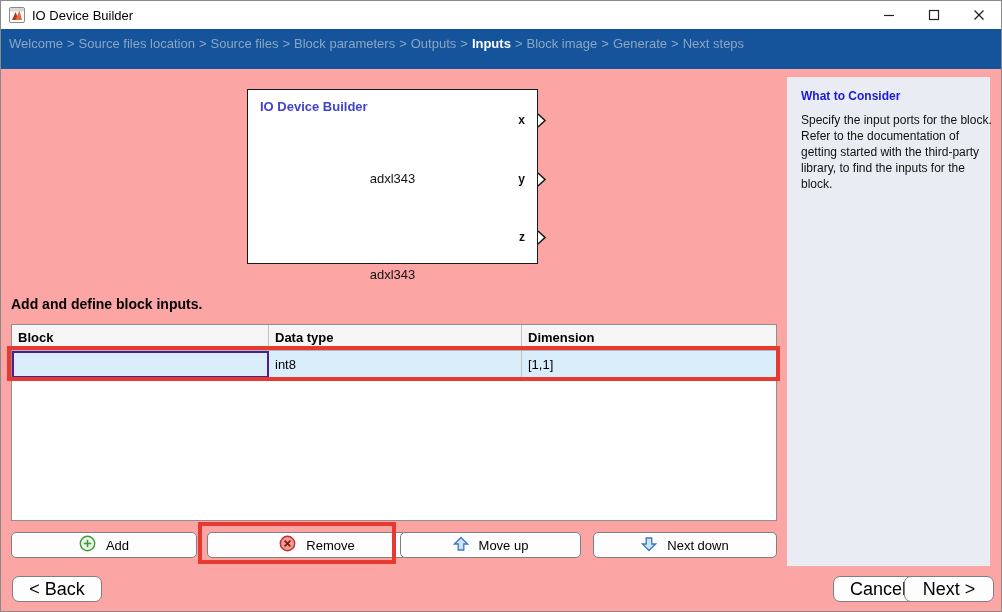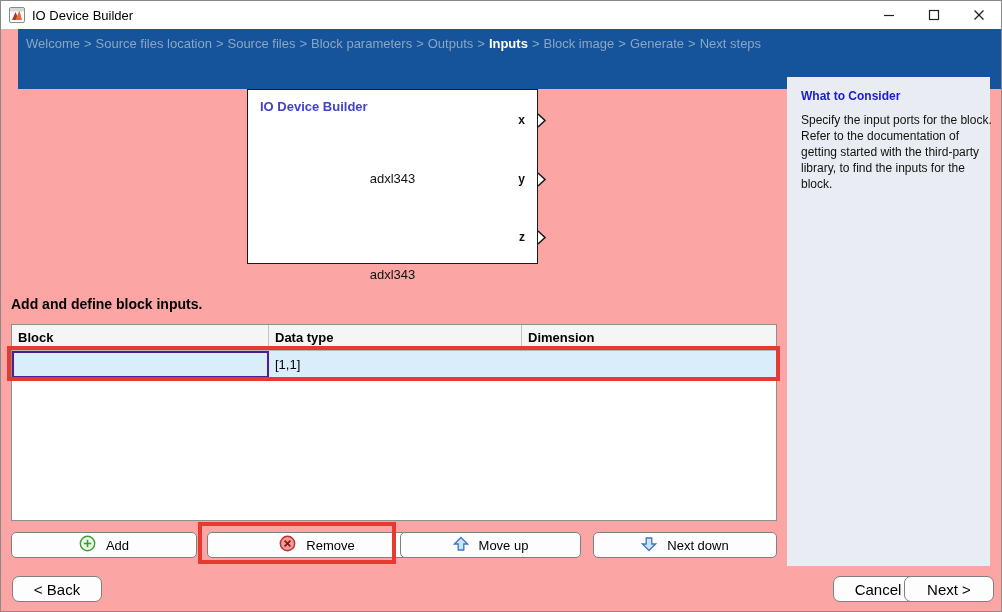--- a/index.html
+++ b/index.html
@@ -24,21 +24,21 @@
   .titlebar .title { margin-left: 7px; font-size: 13px; color: #000; }
   .win-controls { margin-left: auto; display: flex; height: 100%; }
   .win-btn {
     width: 45px; height: 100%;
     display: flex; align-items: center; justify-content: center;
     cursor: default;
   }
 
   
   .navbar {
-    position: absolute; top: 28px; left: 17px; right: 0; height: 60px;
+    position: absolute; top: 28px; left: 0; right: 0; height: 40px;
     background: #15549b;
     padding: 7px 0 0 8px;
     font-size: 13px;
     white-space: nowrap;
   }
   .crumb { color: #8ba6c2; }
   .crumb.active { color: #ffffff; font-weight: bold; }
   .crumb-sep { color: #8ba6c2; padding: 0 4px; }
 
   
@@ -109,21 +109,21 @@
     background: #e9ecf3; padding: 12px 10px 0 14px;
   }
   .help-title { color: #1a1ad6; font-size: 12px; font-weight: bold; margin-bottom: 9px; }
   .help-body { font-size: 12px; color: #111; line-height: 16px; width: 192px; }
 
   
   .footer-btn {
     position: absolute; top: 575px; height: 26px;
     background: #fdfdfd; border: 1px solid #7f7f7f; border-radius: 7px;
     display: flex; align-items: center; justify-content: center;
-    font-size: 15px; color: #000; cursor: default;
+    font-size: 18px; color: #000; cursor: default;
   }
   .btn-back { left: 11px; width: 90px; }
   .btn-cancel { left: 792px; width: 90px; margin-left: 40px; }
   .btn-next { left: 903px; width: 90px; text-align: center; }
 </style>
 </head>
 <body>
 
 <div class="window">
 
@@ -191,20 +191,21 @@
   <div class="instruction">Add and define block inputs.</div>
 
   <div class="io-table">
     <div class="t-header">
       <div class="t-cell c-name">Block</div>
       <div class="t-cell c-type">Data type</div>
       <div class="t-cell c-dim">Dimension</div>
     </div>
     <div class="t-row">
       <div class="t-cell c-name focused">Input</div>
+      <div class="t-cell c-type">int8</div>
       <div class="t-cell c-dim">[1,1]</div>
     </div>
   </div>
 
   <div class="action-btn btn-add">
     <span>
       <svg width="17" height="17" viewBox="0 0 17 17">
         <circle cx="8.5" cy="8.5" r="7.2" fill="#edf8ec" stroke="#3f9c35" stroke-width="1.4"></circle>
         <line x1="8.5" y1="4.8" x2="8.5" y2="12.2" stroke="#3f9c35" stroke-width="1.6"></line>
         <line x1="4.8" y1="8.5" x2="12.2" y2="8.5" stroke="#3f9c35" stroke-width="1.6"></line>

